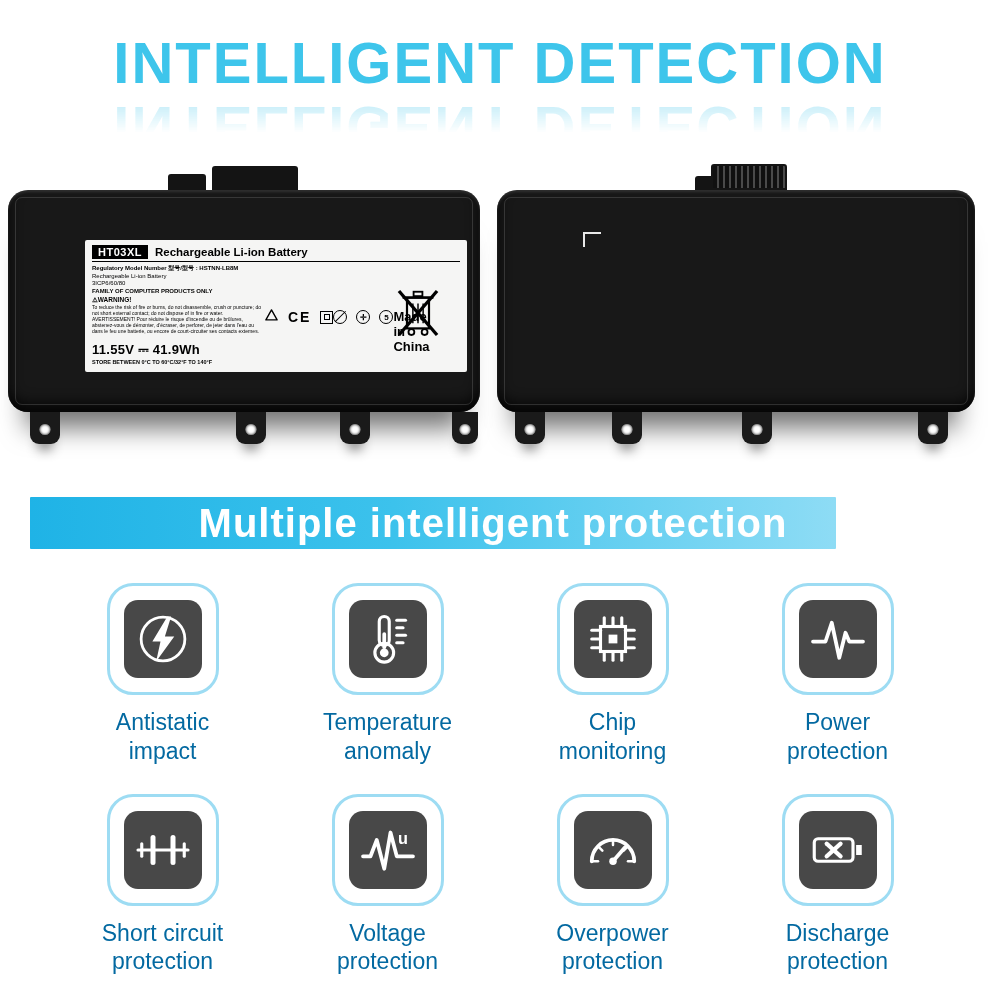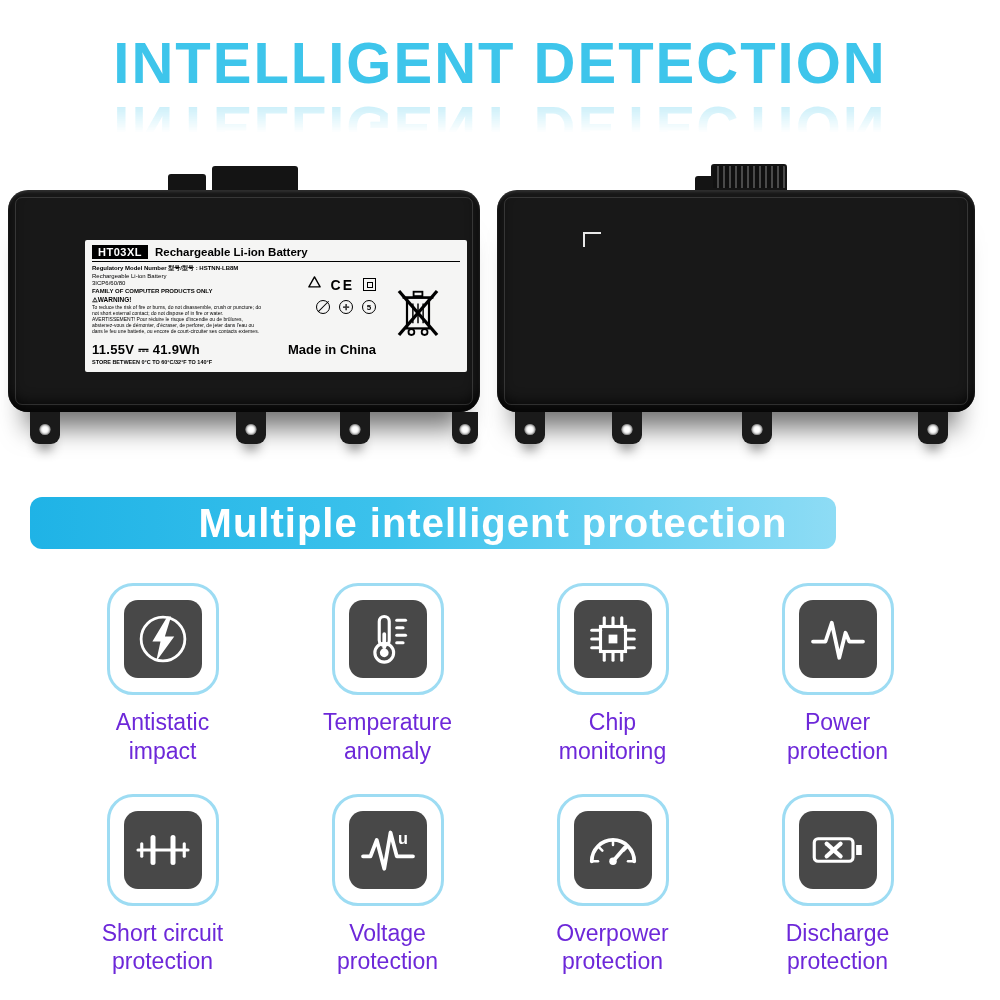--- a/index.html
+++ b/index.html
@@ -73,62 +73,62 @@
   .badge { background:#000; color:#fff; font-weight:bold; font-size:11px; padding:1px 6px; letter-spacing:.5px; }
   .lbl-title { font-size:11.5px; font-weight:bold; }
   .lbl-cols { display:flex; margin-top:3px; }
   .lbl-left { width:172px; }
   .t-bold { font-size:6px; font-weight:bold; line-height:1.25; }
   .t-reg  { font-size:6px; line-height:1.25; }
   .warn-row { font-size:6.5px; font-weight:bold; margin-top:1px; }
   .micro { font-size:5px; line-height:1.2; }
   .spec  { font-size:13px; font-weight:bold; margin-top:8px; letter-spacing:.3px; }
   .store { font-size:5.5px; font-weight:bold; margin-top:1px; }
-  .lbl-mid { width:112px; display:flex; flex-direction:column; align-items:flex-end; padding-top:10px; }
+  .lbl-mid { width:112px; display:flex; flex-direction:row; align-items:center; padding-top:10px; }
   .cert-row { display:flex; align-items:center; gap:9px; margin-bottom:6px; }
   .ce { font-size:14px; font-weight:bold; letter-spacing:2px; }
   .sq-mark { width:13px; height:13px; border:1.5px solid #000; display:flex; align-items:center; justify-content:center; }
   .sq-mark i { width:6px; height:6px; border:1.2px solid #000; display:block; }
   .circ {
     width:14px; height:14px; border:1.3px solid #000; border-radius:50%;
     display:flex; align-items:center; justify-content:center; font-size:8px; font-weight:bold;
     position:relative;
   }
   .circ.slash::after {
     content:""; position:absolute; width:15px; height:1.4px; background:#000; transform:rotate(-45deg);
   }
   .made { font-size:13px; font-weight:bold; margin-top:22px; }
   .lbl-right { flex:1; display:flex; align-items:center; justify-content:center; }
 
   
   .banner {
     position:absolute; top:497px; left:30px; width:806px; height:52px;
     background:linear-gradient(90deg,#1fb3e6 0%, #3cc2ec 45%, #8edcf5 100%);
-    border-radius:12px; display:flex; align-items:center; justify-content:center;
+    border-radius:1px; display:flex; align-items:center; justify-content:center;
     padding-left:120px;
   }
   .banner-text { color:#fff; font-size:40px; font-weight:bold; letter-spacing:1px; white-space:nowrap; }
 
   
   .features {
     position:absolute; top:583px; left:50px; width:900px;
     display:grid; grid-template-columns:repeat(4,1fr); row-gap:28px; justify-items:center;
   }
   .feature { display:flex; flex-direction:column; align-items:center; width:210px; }
   .feature-frame {
     width:112px; height:112px; border:3px solid #9ddcf3; border-radius:26px;
     display:flex; align-items:center; justify-content:center; background:#fff;
   }
   .feature-icon {
     width:78px; height:78px; background:#484848; border-radius:14px;
     display:flex; align-items:center; justify-content:center;
   }
   .feature-icon svg { width:60px; height:60px; }
   .feature-label {
-    margin-top:13px; font-size:23px; color:#6d28d9; text-align:center; line-height:1.25; width:150px;
+    margin-top:13px; font-size:23px; color:#0369a1; text-align:center; line-height:1.25; width:150px;
   }
 </style>
 </head>
 <body>
 
 <div class="page">
 
   <div class="title-wrap">
     <div class="main-title">INTELLIGENT DETECTION</div>
     <div class="main-title reflection">INTELLIGENT DETECTION</div>

